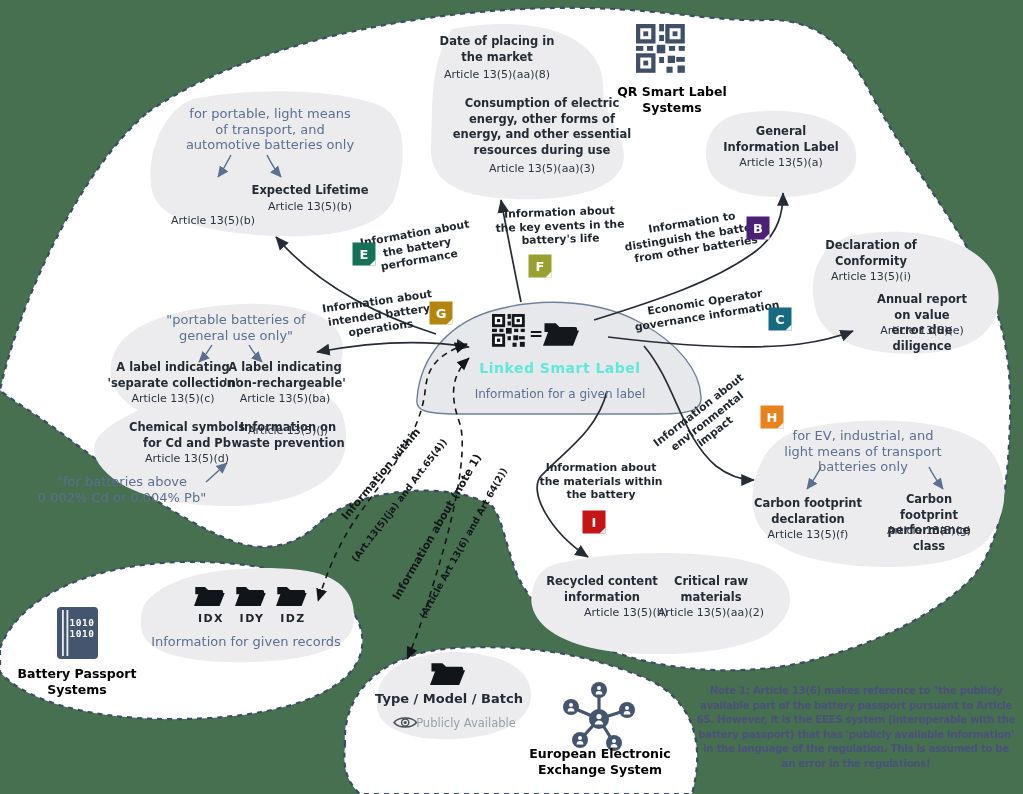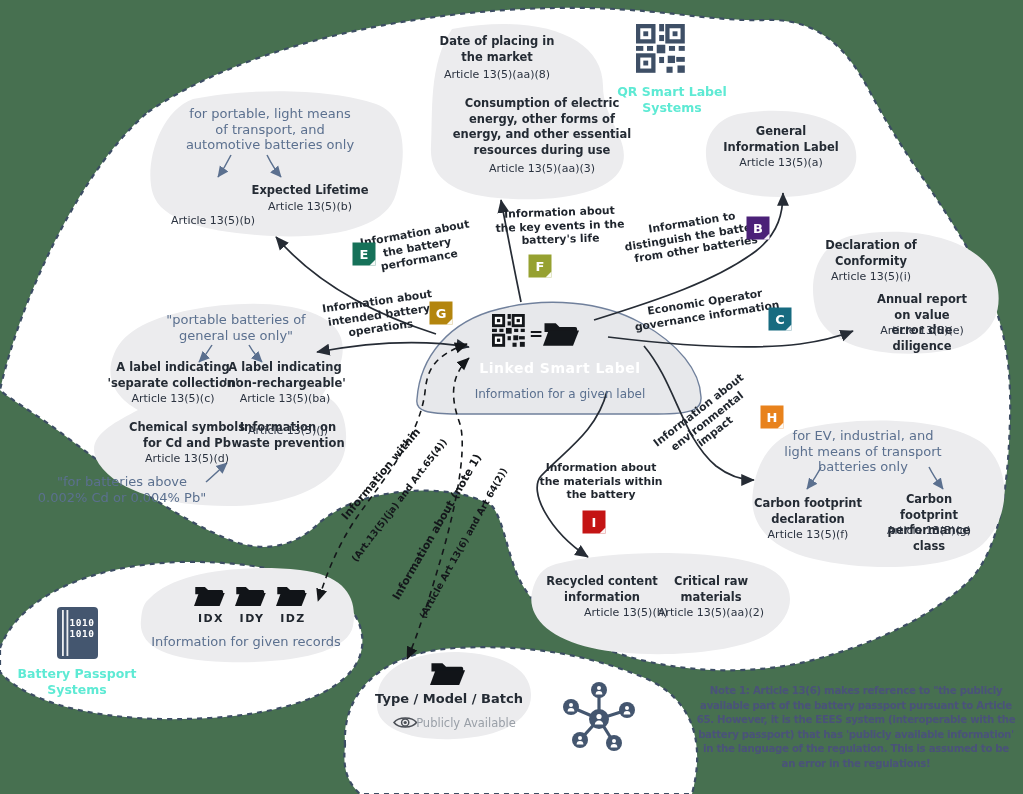--- a/index.html
+++ b/index.html
@@ -2,29 +2,29 @@
 <html><head>
 <meta charset="utf-8">
 <style>
   html,body{margin:0;padding:0;}
   #stage{position:relative;width:1023px;height:794px;overflow:hidden;font-family:"DejaVu Sans",sans-serif;}
   #stage svg.canvas{position:absolute;left:0;top:0;}
   .t{position:absolute;white-space:pre-line;text-align:center;transform:translateX(-50%);}
   .name{font-size:11.5px;font-weight:700;color:#242b34;line-height:15.5px;}
   .art{font-size:11px;font-weight:400;color:#2b3340;line-height:14px;}
   .cond{font-size:13px;font-weight:500;color:#5b708f;line-height:15.5px;}
-  .sys{font-size:12.5px;font-weight:700;color:#5eead4;line-height:16px;}
+  .sys{font-size:12.5px;font-weight:700;color:#000000;line-height:16px;}
   .conn{position:absolute;font-size:10.8px;font-weight:700;color:#1f252d;line-height:13.5px;
         white-space:pre-line;text-align:center;transform:translate(-50%,-50%) rotate(var(--r,0deg));}
   .linkA{position:absolute;font-size:11px;font-weight:700;color:#14171b;white-space:pre;
         transform:translate(-50%,-50%) rotate(var(--r,0deg));}
   .linkB{position:absolute;font-size:9.5px;font-weight:700;color:#14171b;white-space:pre;
         transform:translate(-50%,-50%) rotate(var(--r,0deg));}
   .note{font-size:10.2px;font-weight:700;color:#4a527a;line-height:14.6px;letter-spacing:-0.3px;}
-  .center-title{font-size:14px;font-weight:700;color:#ffffff;letter-spacing:0.5px;}
+  .center-title{font-size:14px;font-weight:700;color:#5eead4;letter-spacing:0.5px;}
   .center-sub{font-size:12px;font-weight:500;color:#5b708f;}
   .eq{font-size:17px;font-weight:700;color:#14171b;}
   .folderlbl{font-size:11px;font-weight:700;color:#20262e;letter-spacing:1.5px;}
   .chip{font-size:9.5px;font-weight:700;color:#ffffff;font-family:"DejaVu Sans Mono",monospace;line-height:11px;letter-spacing:0.5px;}
   .avail{font-size:11.5px;font-weight:500;color:#9aa0a8;}
   .badge{position:absolute;width:23px;height:23px;transform:translate(-50%,-50%);
          display:flex;align-items:center;justify-content:center;color:#fff;font-weight:700;font-size:13px;}
   .badge::after{content:"";position:absolute;right:0;bottom:0;width:0;height:0;
          border-left:6px solid transparent;border-bottom:6px solid rgba(255,255,255,.95);}
 </style>
@@ -293,20 +293,22 @@
   <div class="t sys" style="left:77px;top:666px">Battery Passport
 Systems</div>
   <div class="t folderlbl" style="left:211px;top:612px">IDX</div>
   <div class="t folderlbl" style="left:252px;top:612px">IDY</div>
   <div class="t folderlbl" style="left:293px;top:612px">IDZ</div>
   <div class="t cond" style="left:246px;top:634px">Information for given records</div>
 
   <div class="t name" style="left:449px;top:691px;font-size:13px">Type / Model / Batch</div>
   <div class="t avail" style="left:466px;top:716px">Publicly Available</div>
 
+  <div class="t sys" style="left:600px;top:746px">European Electronic
+Exchange System</div>
 
   <div class="t note" style="left:856px;top:684px;width:330px">Note 1: Article 13(6) makes reference to "the publicly
 available part of the battery passport pursuant to Article
 65.  However, it is the EEES system (interoperable with the
 battery passport) that has 'publicly available information'
 in the language of the regulation.  This is assumed to be
 an error in the regulations!</div>
 
 </div>
 

